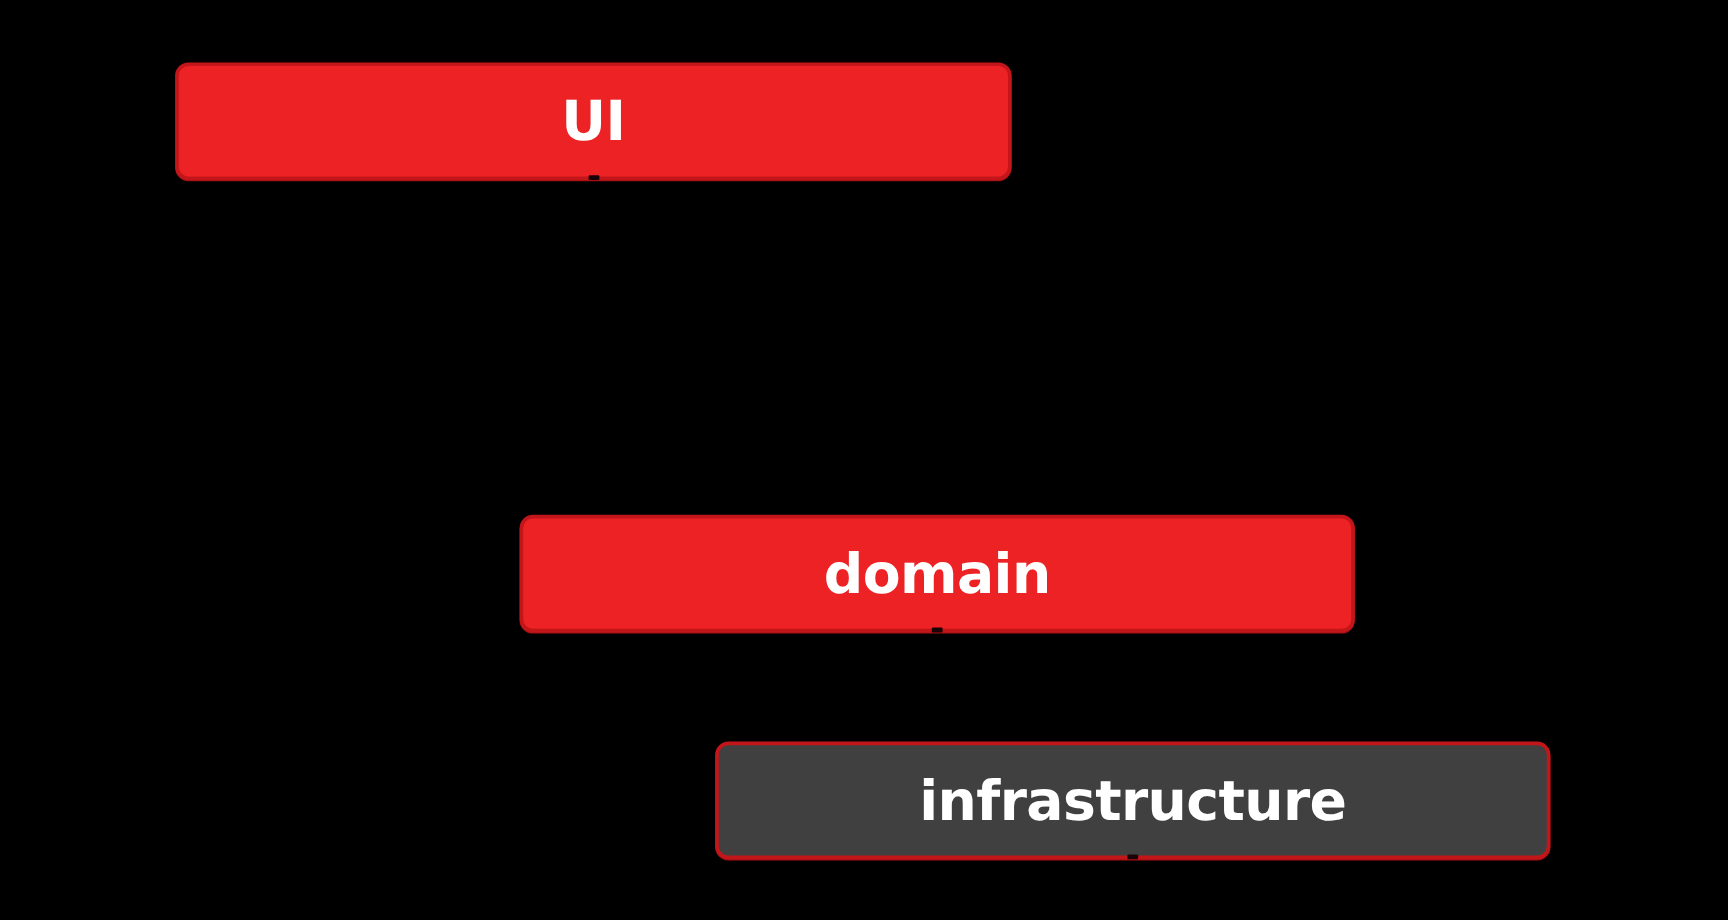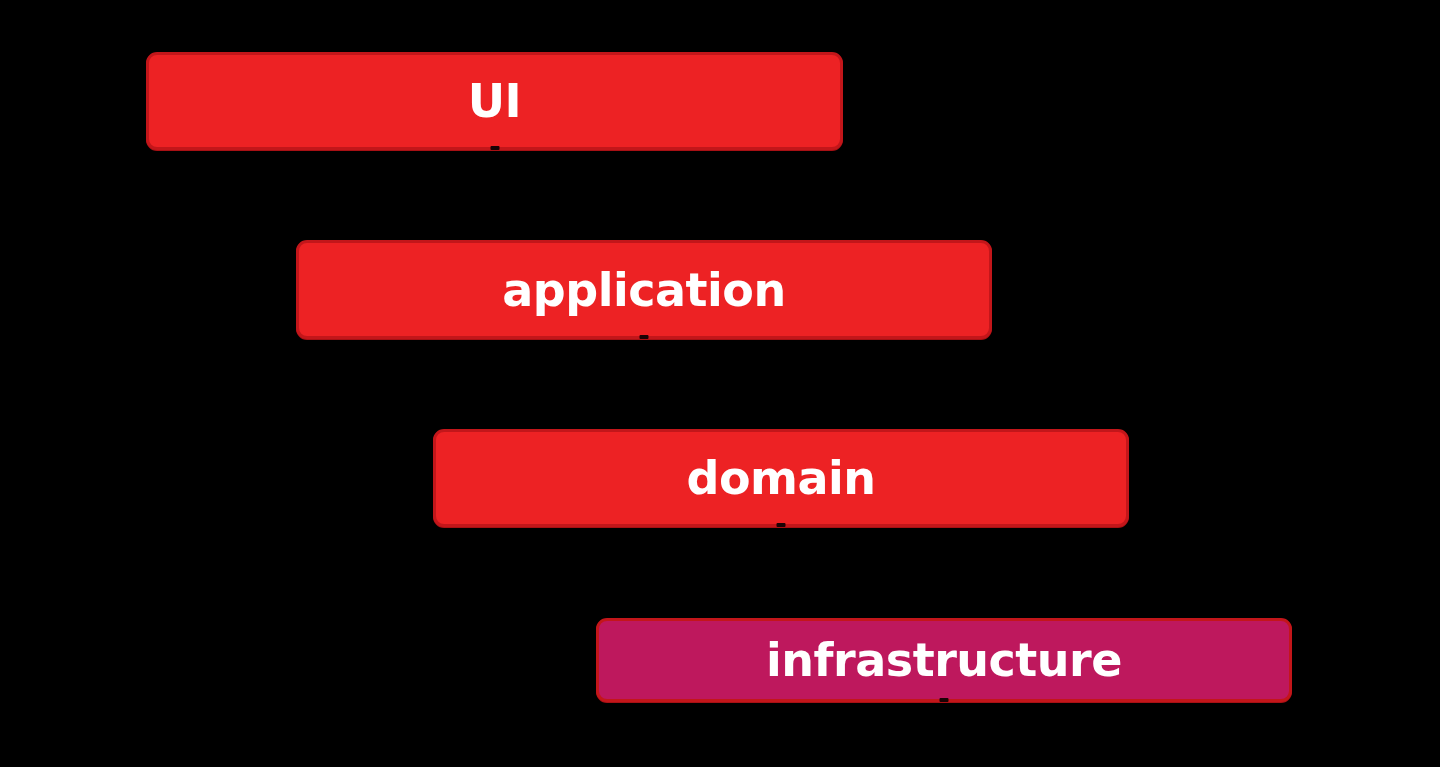--- a/index.html
+++ b/index.html
@@ -75,25 +75,22 @@
 </style>
 </head>
 <body>
 
 <div id="diagram-canvas" style="background: rgb(0, 0, 0);">
 
   <div class="layer-box" id="box-ui" style="left: 146px; top: 52px; width: 697px; height: 98px; background: rgb(237, 34, 36); border-color: rgb(195, 22, 26);">
     <span class="layer-label" style="color: rgb(255, 255, 255);">UI</span>
   </div>
 
-  <div class="layer-box" id="box-application" style="left: 296px; top: 240px; width: 696px; height: 99px; background: rgb(237, 34, 36); border-color: rgb(195, 22, 26);">
-    <span class="layer-label" style="color: rgb(255, 255, 255);">application</span>
-  </div>
 
   <div class="layer-box" id="box-domain" style="left: 433px; top: 429px; width: 696px; height: 98px; background: rgb(237, 34, 36); border-color: rgb(195, 22, 26);">
     <span class="layer-label" style="color: rgb(255, 255, 255);">domain</span>
   </div>
 
-  <div class="layer-box" id="box-infrastructure" style="left: 596px; top: 618px; width: 696px; height: 84px; background: #be185d; border-color: rgb(195, 22, 26);">
+  <div class="layer-box" id="box-infrastructure" style="left: 596px; top: 618px; width: 696px; height: 98px; background: #404040; border-color: rgb(195, 22, 26);">
     <span class="layer-label" style="color: rgb(255, 255, 255);">infrastructure</span>
   </div>
 
 </div>
 
 </body></html>

